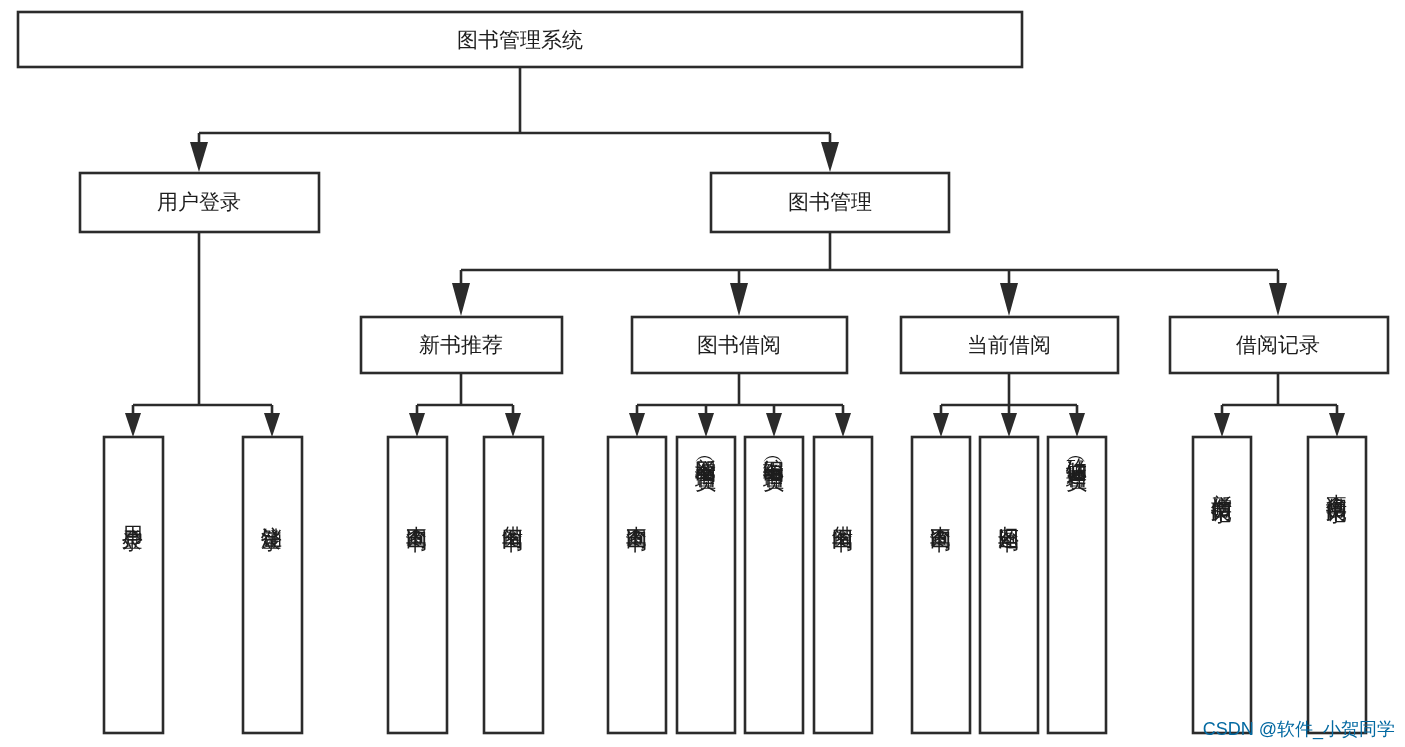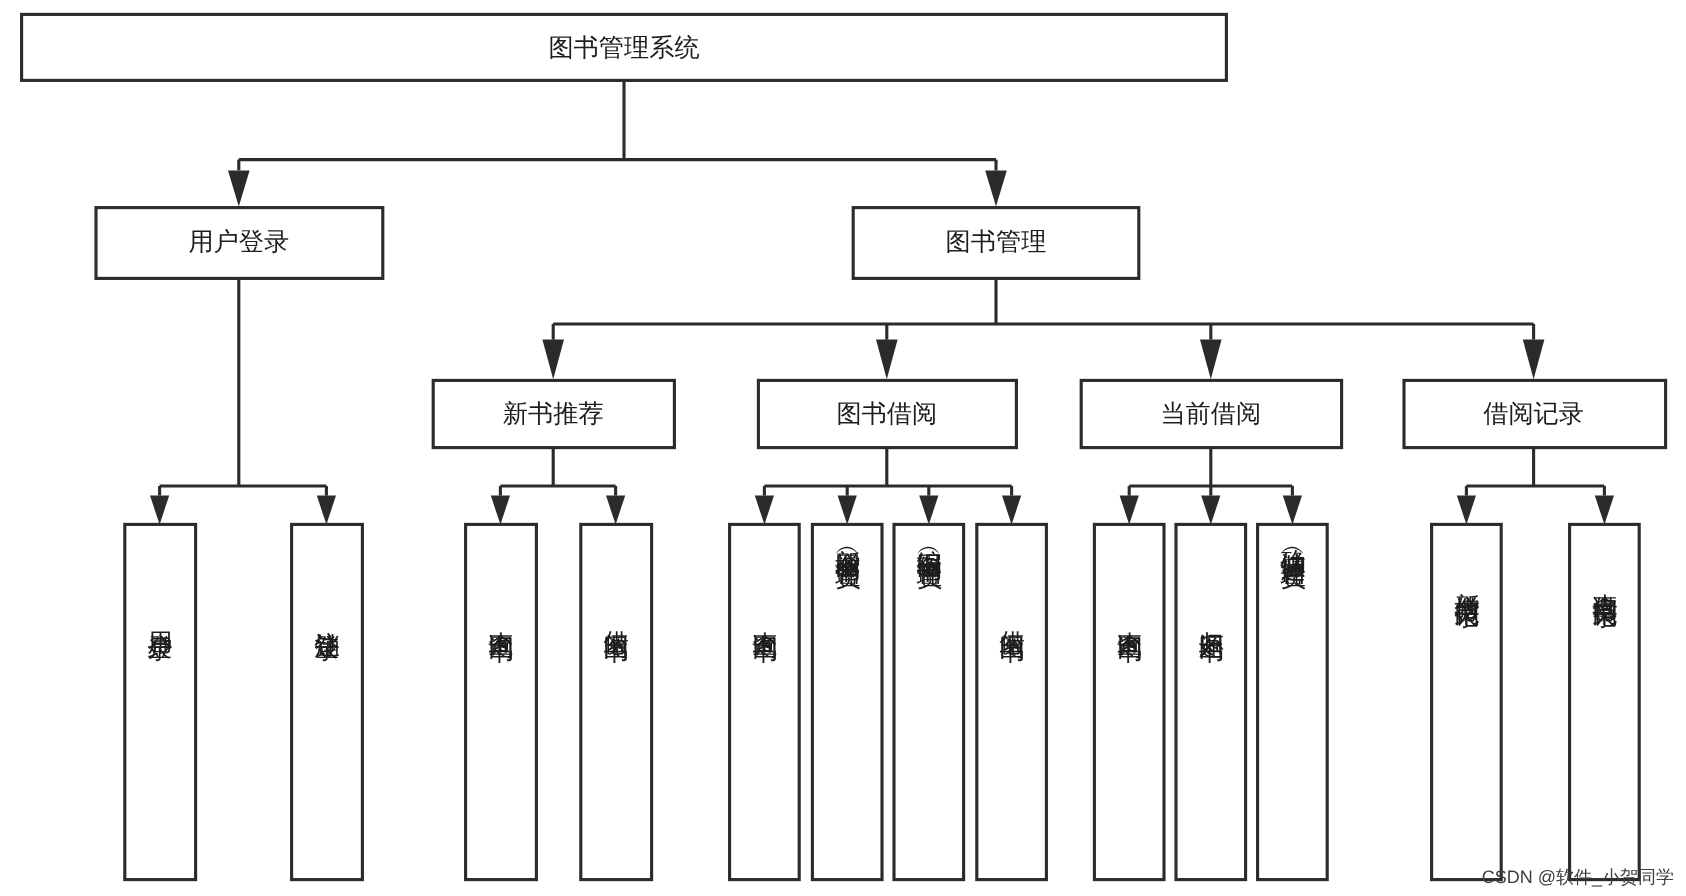--- a/index.html
+++ b/index.html
@@ -54,22 +54,22 @@
     font-size: 21px;
     writing-mode: vertical-rl;
     text-orientation: upright;
     text-anchor: middle;
     letter-spacing: 2px;
   }
   .watermark {
     position: absolute;
     right: 10px;
     bottom: 6px;
-    color: #404040;
-    font-size: 15px;
+    color: #0369a1;
+    font-size: 18px;
     font-family: "Liberation Sans", "DejaVu Sans", sans-serif;
     white-space: nowrap;
     user-select: none;
   }
 </style>
 </head>
 <body>
 
 <div id="diagram-root">
 

